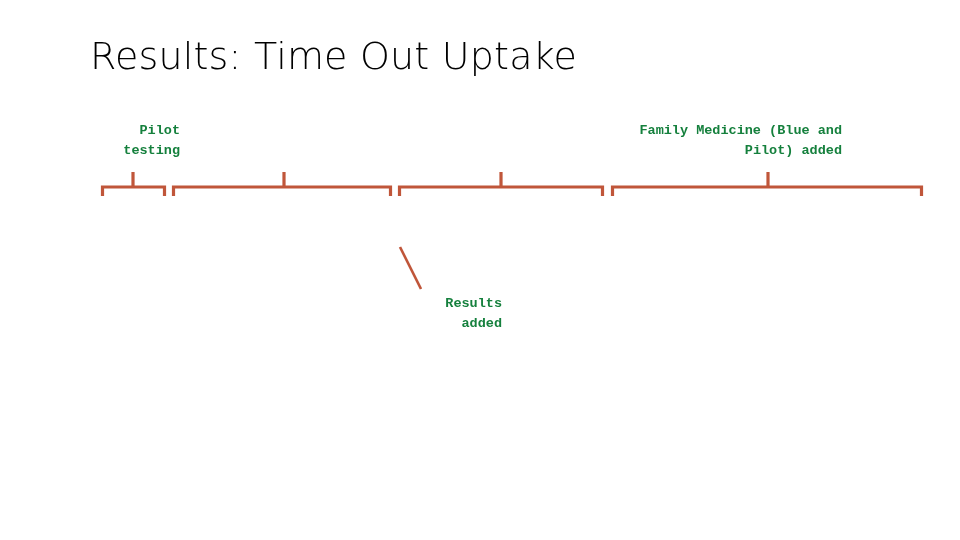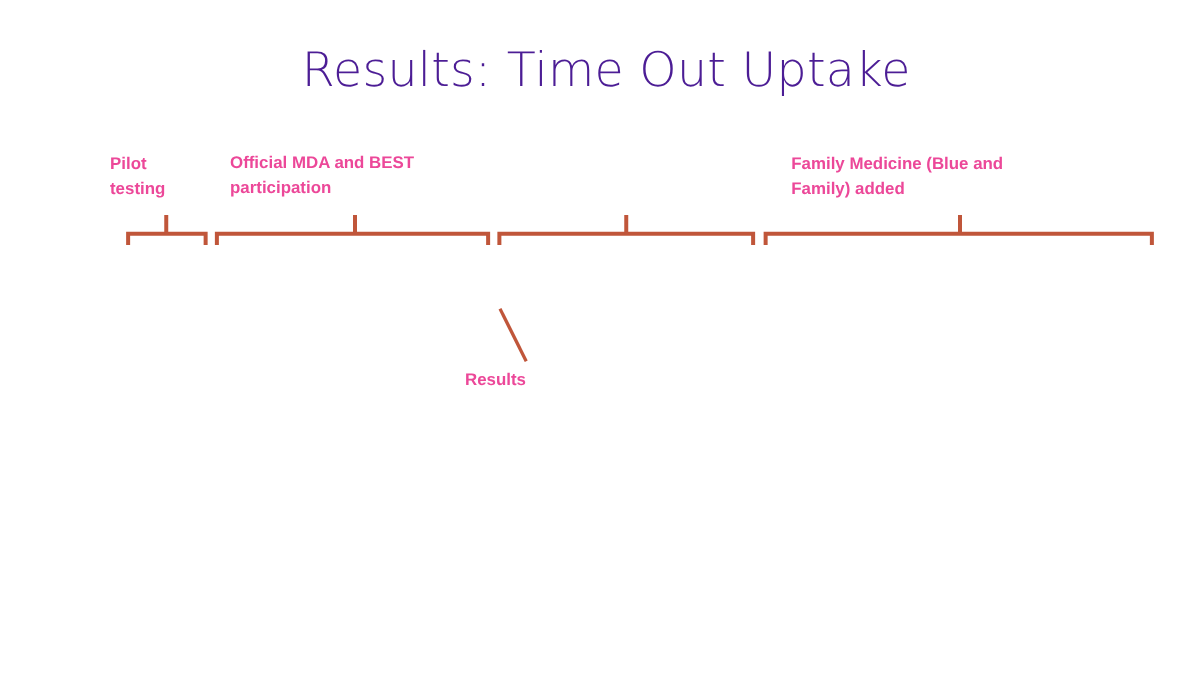--- a/index.html
+++ b/index.html
@@ -24,46 +24,45 @@
   }
   .slide-title {
     position: absolute;
     left: 90px;
     top: 33px;
     width: 790px;
     font-family: "DejaVu Sans", "Liberation Sans", sans-serif;
     font-size: 38px;
     font-weight: 300;
     line-height: 46px;
-    color: #4c1d95;
+    color: #000000;
     letter-spacing: 0.2px;
     white-space: nowrap;
-    text-align: center;
   }
   
   .timeline {
     position: absolute;
     left: 0;
     top: 0;
     width: 960px;
     height: 540px;
   }
   .timeline svg {
     display: block;
     width: 960px;
     height: 540px;
   }
   
   .phase-label {
     position: absolute;
-    text-align: left;
-    font-family: Liberation Sans, sans-serif;
+    text-align: right;
+    font-family: Liberation Mono, monospace;
     font-size: 13.5px;
     line-height: 20px;
-    color: #ec4899;
+    color: #15803d;
     font-weight: 600;
   }
   .phase-label .ln {
     display: block;
   }
   .lbl-pilot {
     left: 88px;
     top: 121px;
     width: 92px;
   }
@@ -71,21 +70,21 @@
     left: 184px;
     top: 120px;
     width: 202px;
   }
   .lbl-hbb {
     left: 400px;
     top: 136px;
     width: 202px;
   }
   .lbl-family {
-    left: 633px;
+    left: 618px;
     top: 121px;
     width: 224px;
   }
   .lbl-weekends {
     left: 372px;
     top: 294px;
     width: 130px;
   }
 </style>
 </head>
@@ -120,28 +119,25 @@
 
       <line x1="400" y1="247" x2="421" y2="289" stroke="#C0563A" stroke-width="2.6" stroke-linecap="butt"></line>
     </svg>
   </div>
 
   <div class="phase-label lbl-pilot">
     <span class="ln">Pilot</span>
     <span class="ln">testing</span>
   </div>
 
-  <div class="phase-label lbl-mda">
-    <span class="ln">Official MDA and BEST</span>
-    <span class="ln">participation</span>
-  </div>
 
 
   <div class="phase-label lbl-family">
     <span class="ln">Family Medicine (Blue and</span>
-    <span class="ln">Family) added</span>
+    <span class="ln">Pilot) added</span>
   </div>
 
   <div class="phase-label lbl-weekends">
     <span class="ln">Results</span>
+    <span class="ln">added</span>
   </div>
 
 </div>
 
 </body></html>

